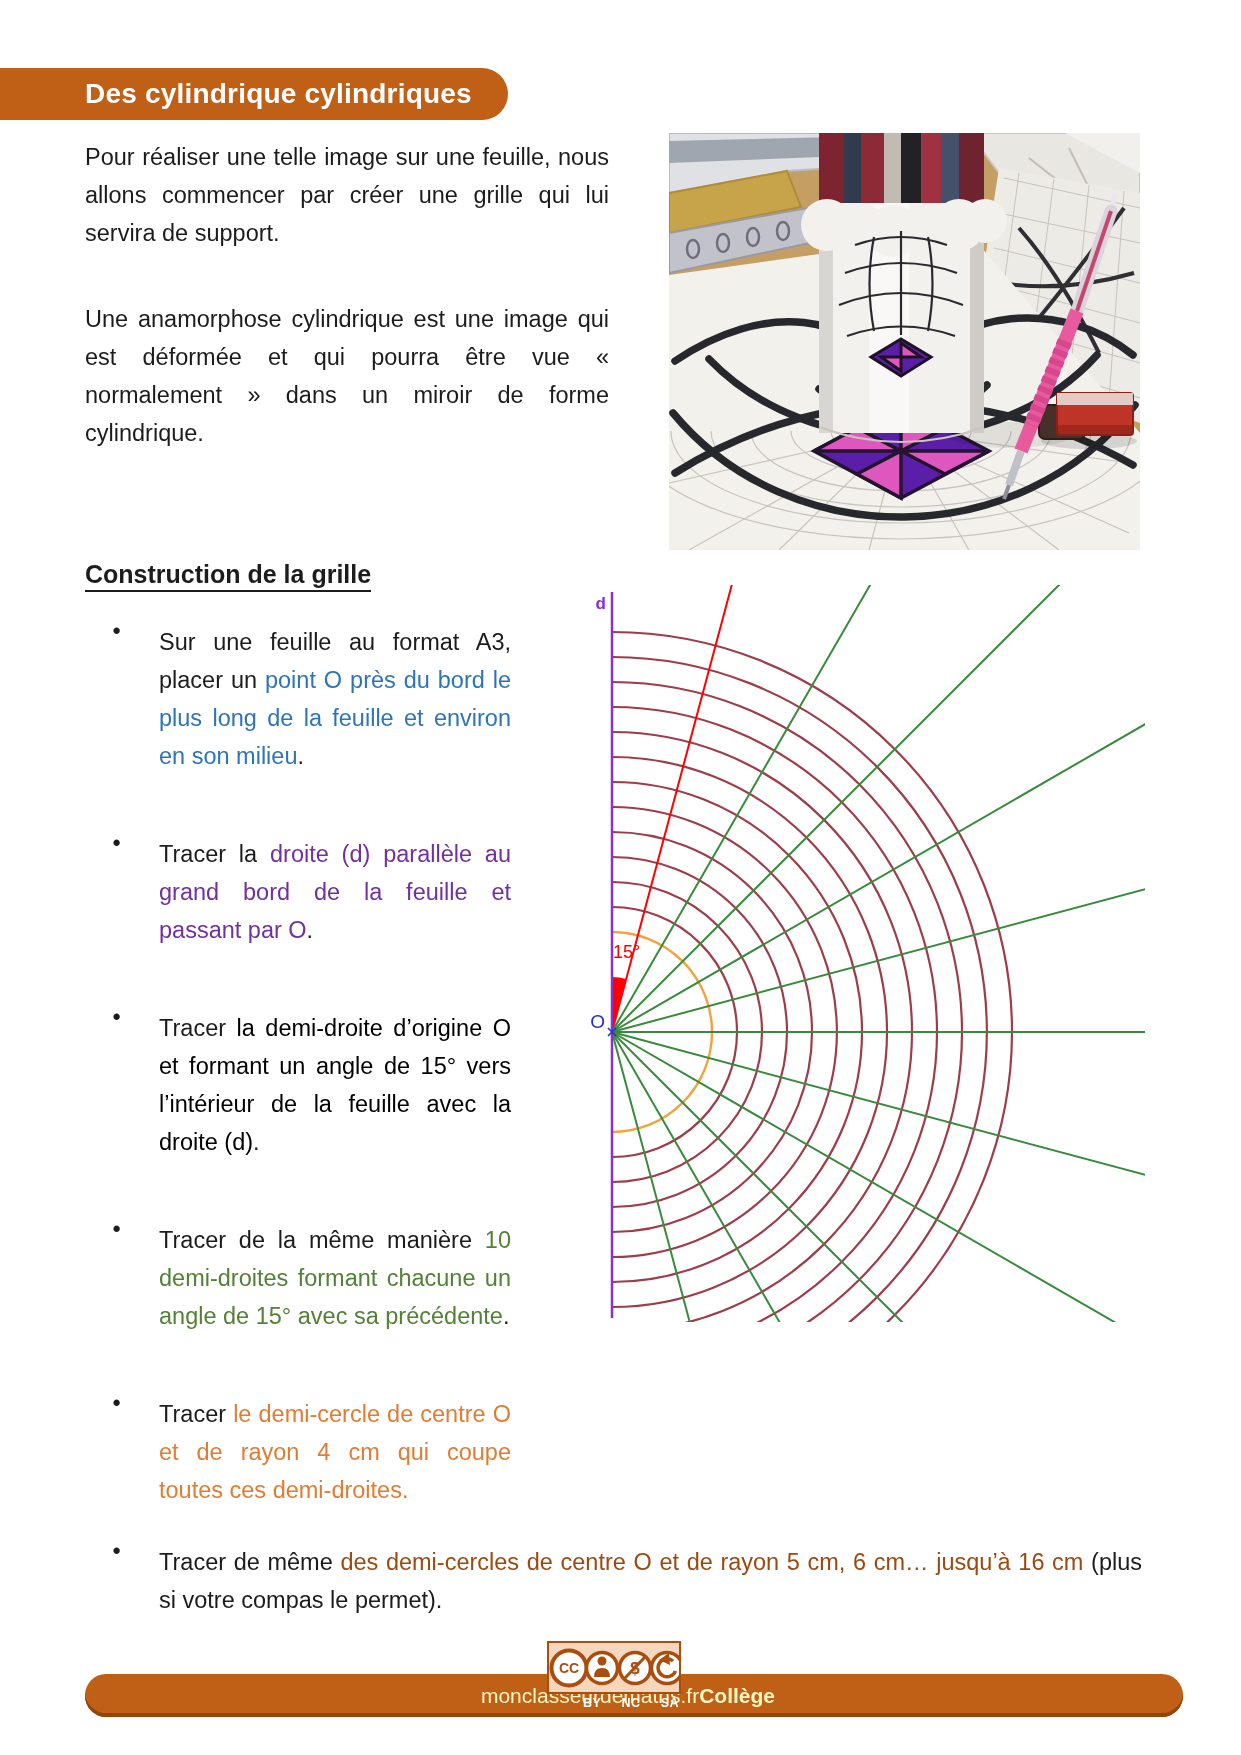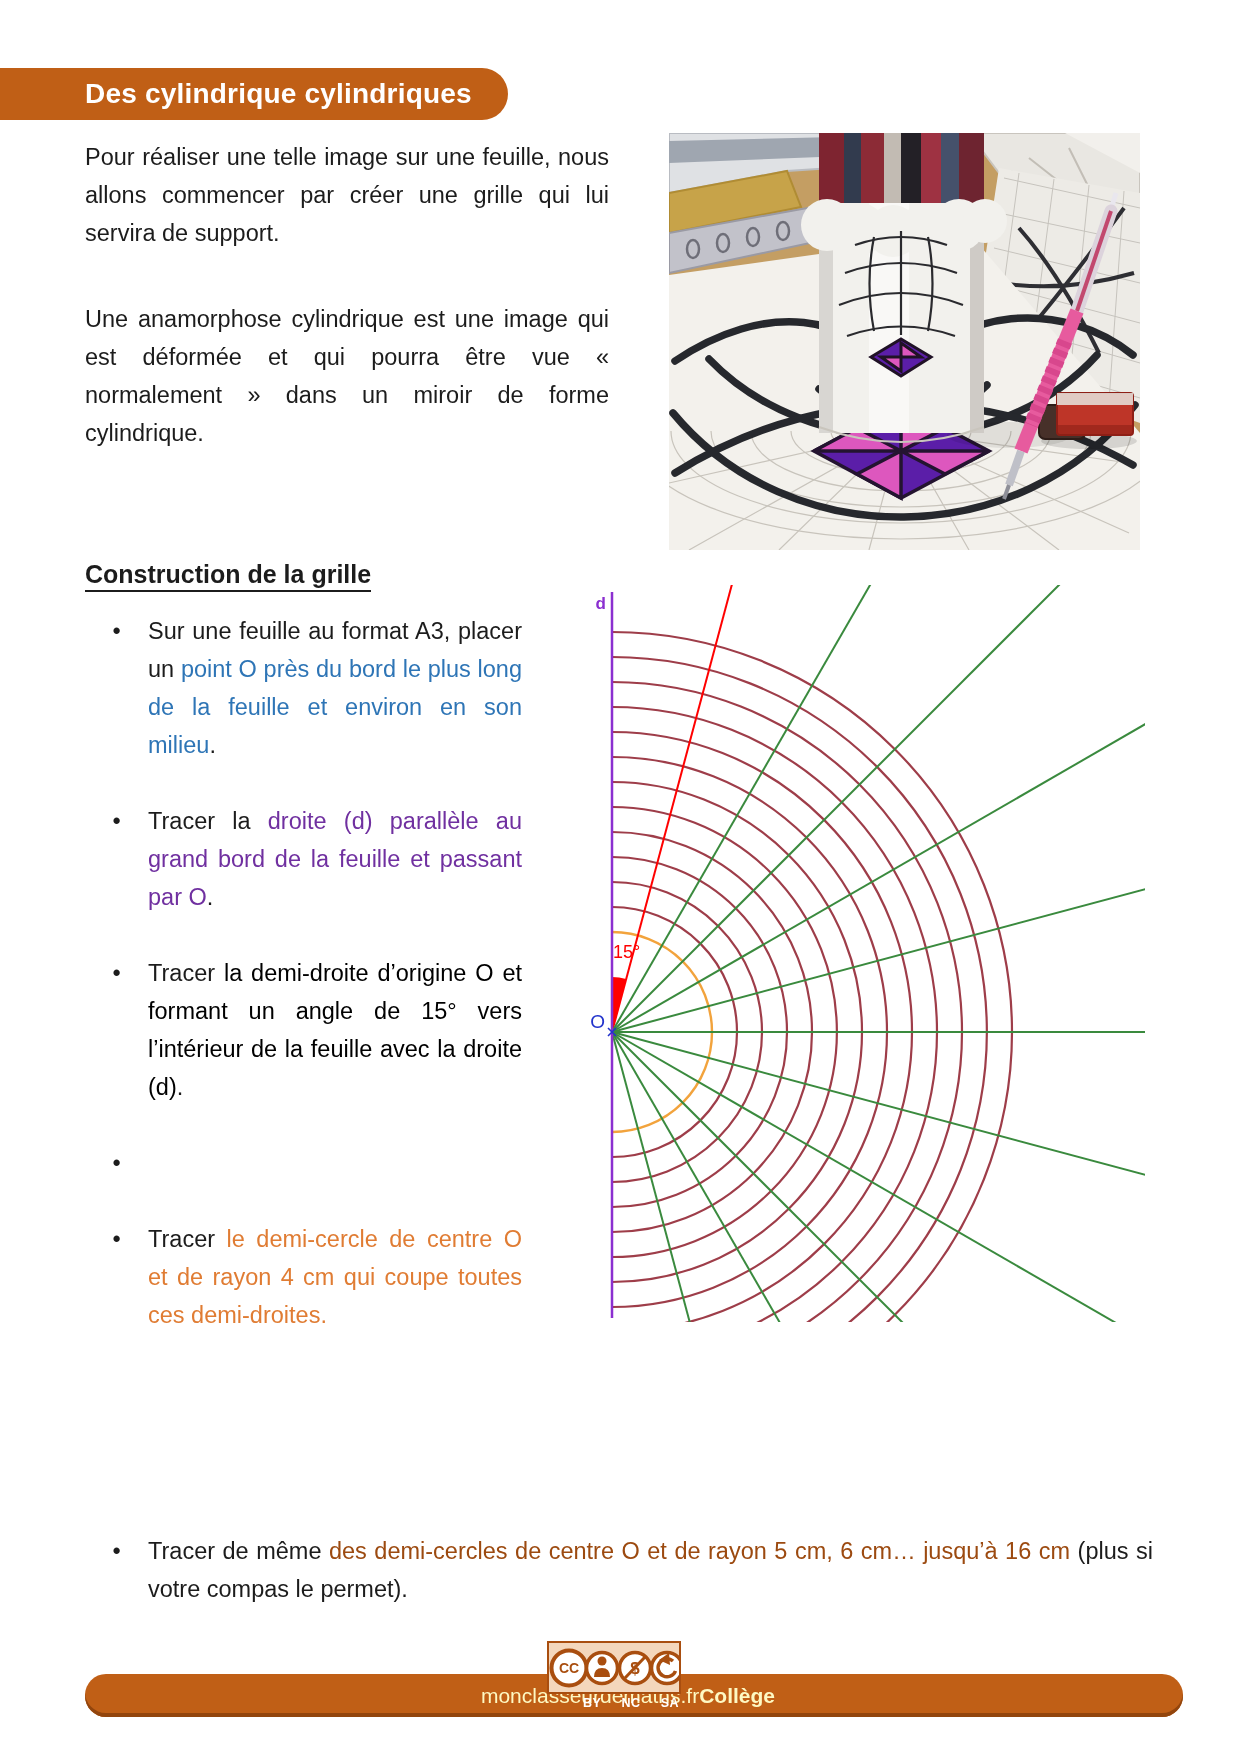--- a/index.html
+++ b/index.html
@@ -20,21 +20,21 @@
   
   .photo{position:absolute;left:669px;top:133px;width:471px;height:417px;}
   
   .heading{position:absolute;left:85px;top:560px;font-size:25px;font-weight:bold;}
   .heading span{border-bottom:2.5px solid #1c1c1c;padding-bottom:2px;}
   
   .bullets-col{position:absolute;left:85px;top:612px;width:437px;}
   .bullet-wide{position:absolute;left:85px;top:1532px;width:1068px;}
   .bullet{display:flex;margin:0 0 38px 0;}
   .bullet .dot{flex:0 0 63px;text-align:center;font-size:23.5px;line-height:38px;}
-  .bullet .btext{flex:1;margin:0;font-size:23.5px;line-height:38px;text-align:justify;}
+  .bullet .btext{flex:1;margin:11px;font-size:23.5px;line-height:38px;text-align:justify;}
   .seg-black{color:#1c1c1c;}
   .seg-blue{color:#2e75b6;}
   .seg-purple{color:#7030a0;}
   .seg-red{color:#000000;}
   .seg-green{color:#538135;}
   .seg-orange{color:#e07c33;}
   .seg-brown{color:#9c4a10;}
   
   .diagram{position:absolute;left:560px;top:585px;width:585px;height:737px;}
   
@@ -203,20 +203,21 @@
       <div class="bullet">
         <span class="dot">•</span>
         <p class="btext"><span class="seg-black">Tracer la </span><span class="seg-purple">droite (d) parallèle au grand bord de la feuille et passant par O</span><span class="seg-black">.</span></p>
       </div>
       <div class="bullet">
         <span class="dot">•</span>
         <p class="btext"><span class="seg-black">Tracer </span><span class="seg-red">la demi-droite d’origine O et formant un angle de 15° vers l’intérieur de la feuille avec la droite (d)</span><span class="seg-black">.</span></p>
       </div>
       <div class="bullet">
         <span class="dot">•</span>
+        <p class="btext"><span class="seg-black">Tracer de la même manière </span><span class="seg-green">10 demi-droites formant chacune un angle de 15° avec sa précédente</span><span class="seg-black">.</span></p>
       </div>
       <div class="bullet">
         <span class="dot">•</span>
         <p class="btext"><span class="seg-black">Tracer </span><span class="seg-orange">le demi-cercle de centre O et de rayon 4 cm qui coupe toutes ces demi-droites.</span></p>
       </div>
     </div>
   <div class="bullet-wide" id="bullet-wide">
       <div class="bullet">
         <span class="dot">•</span>
         <p class="btext"><span class="seg-black">Tracer de même </span><span class="seg-brown">des demi-cercles de centre O et de rayon 5 cm, 6 cm… jusqu’à 16 cm </span><span class="seg-black">(plus si votre compas le permet).</span></p>

